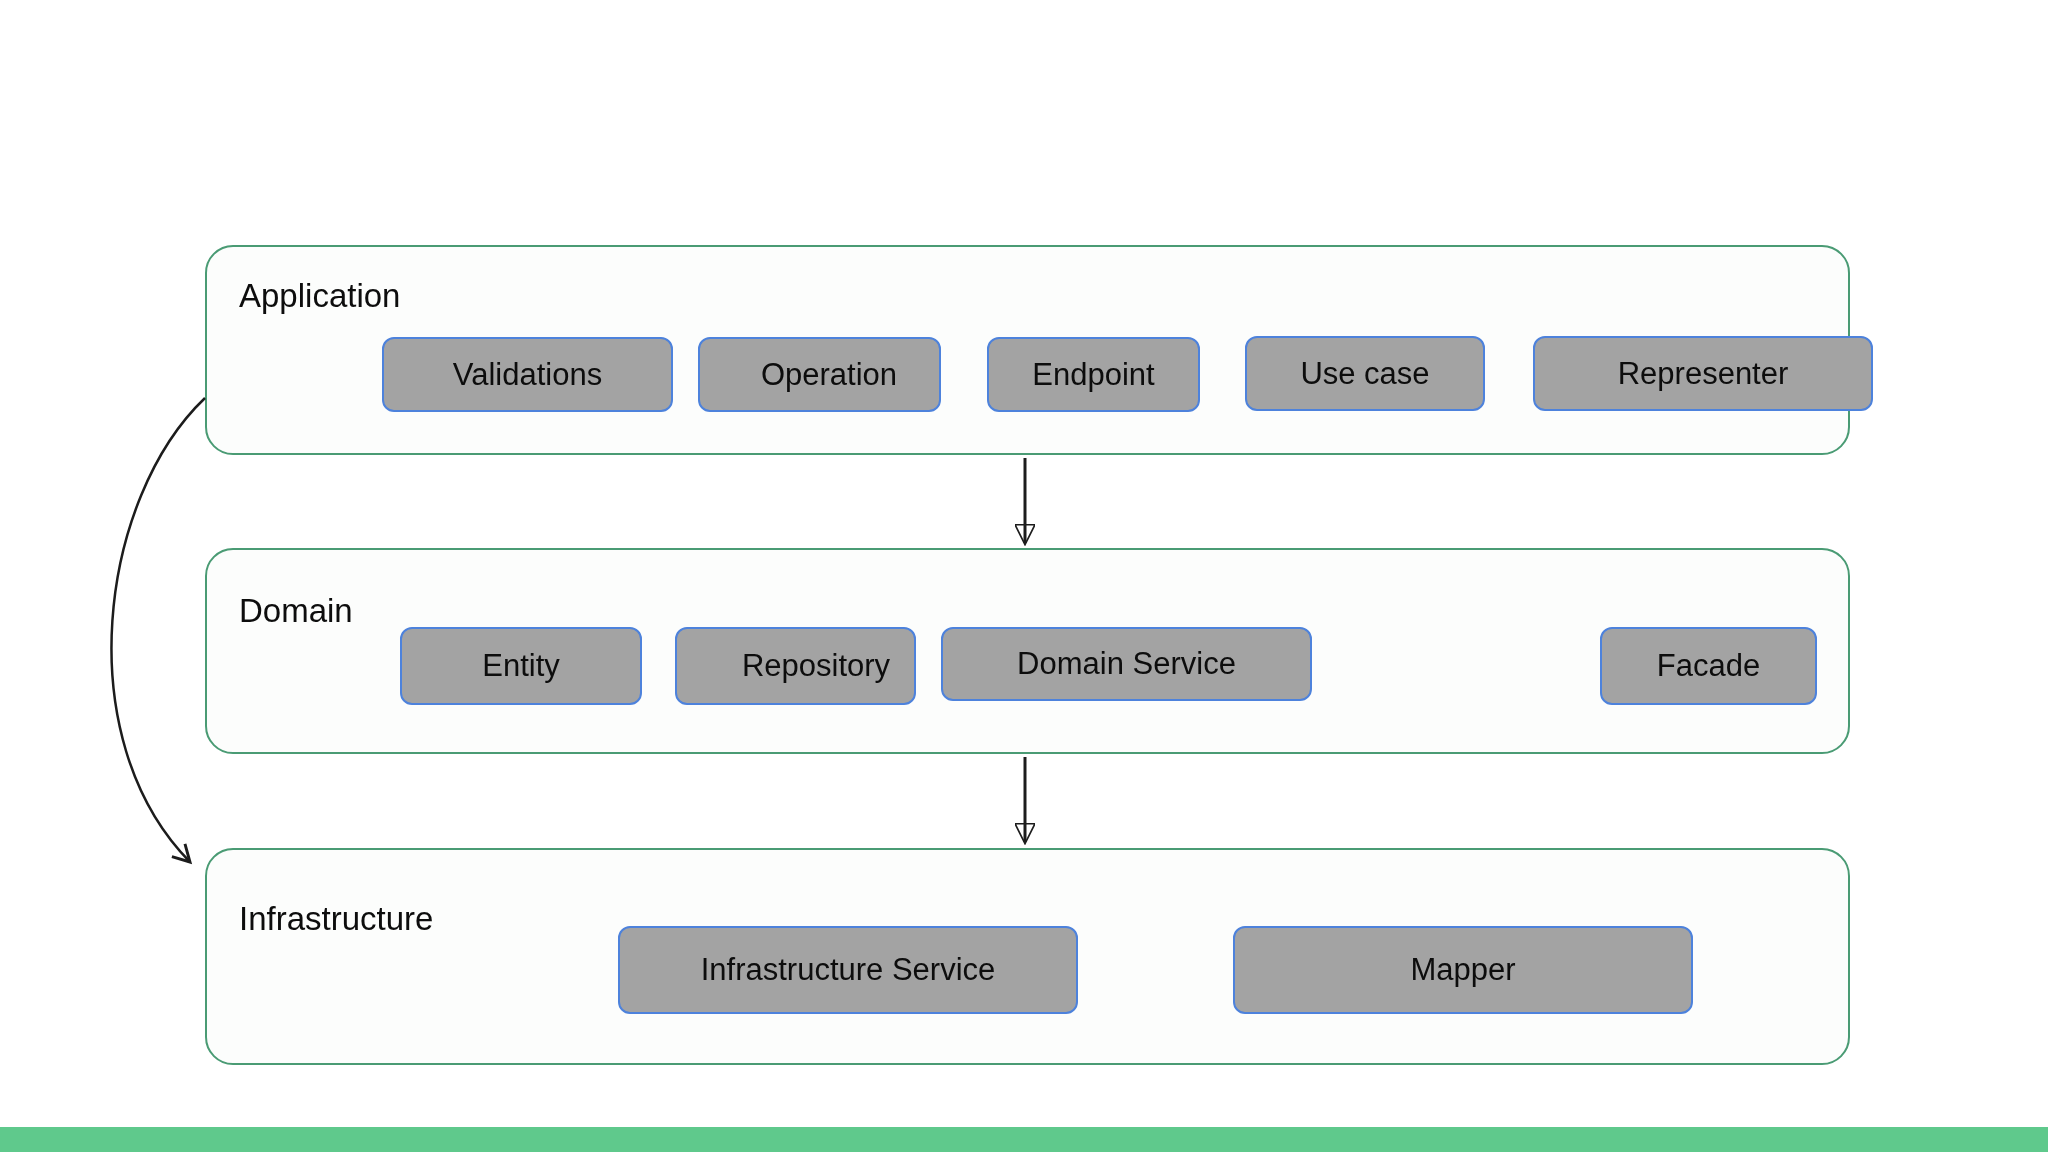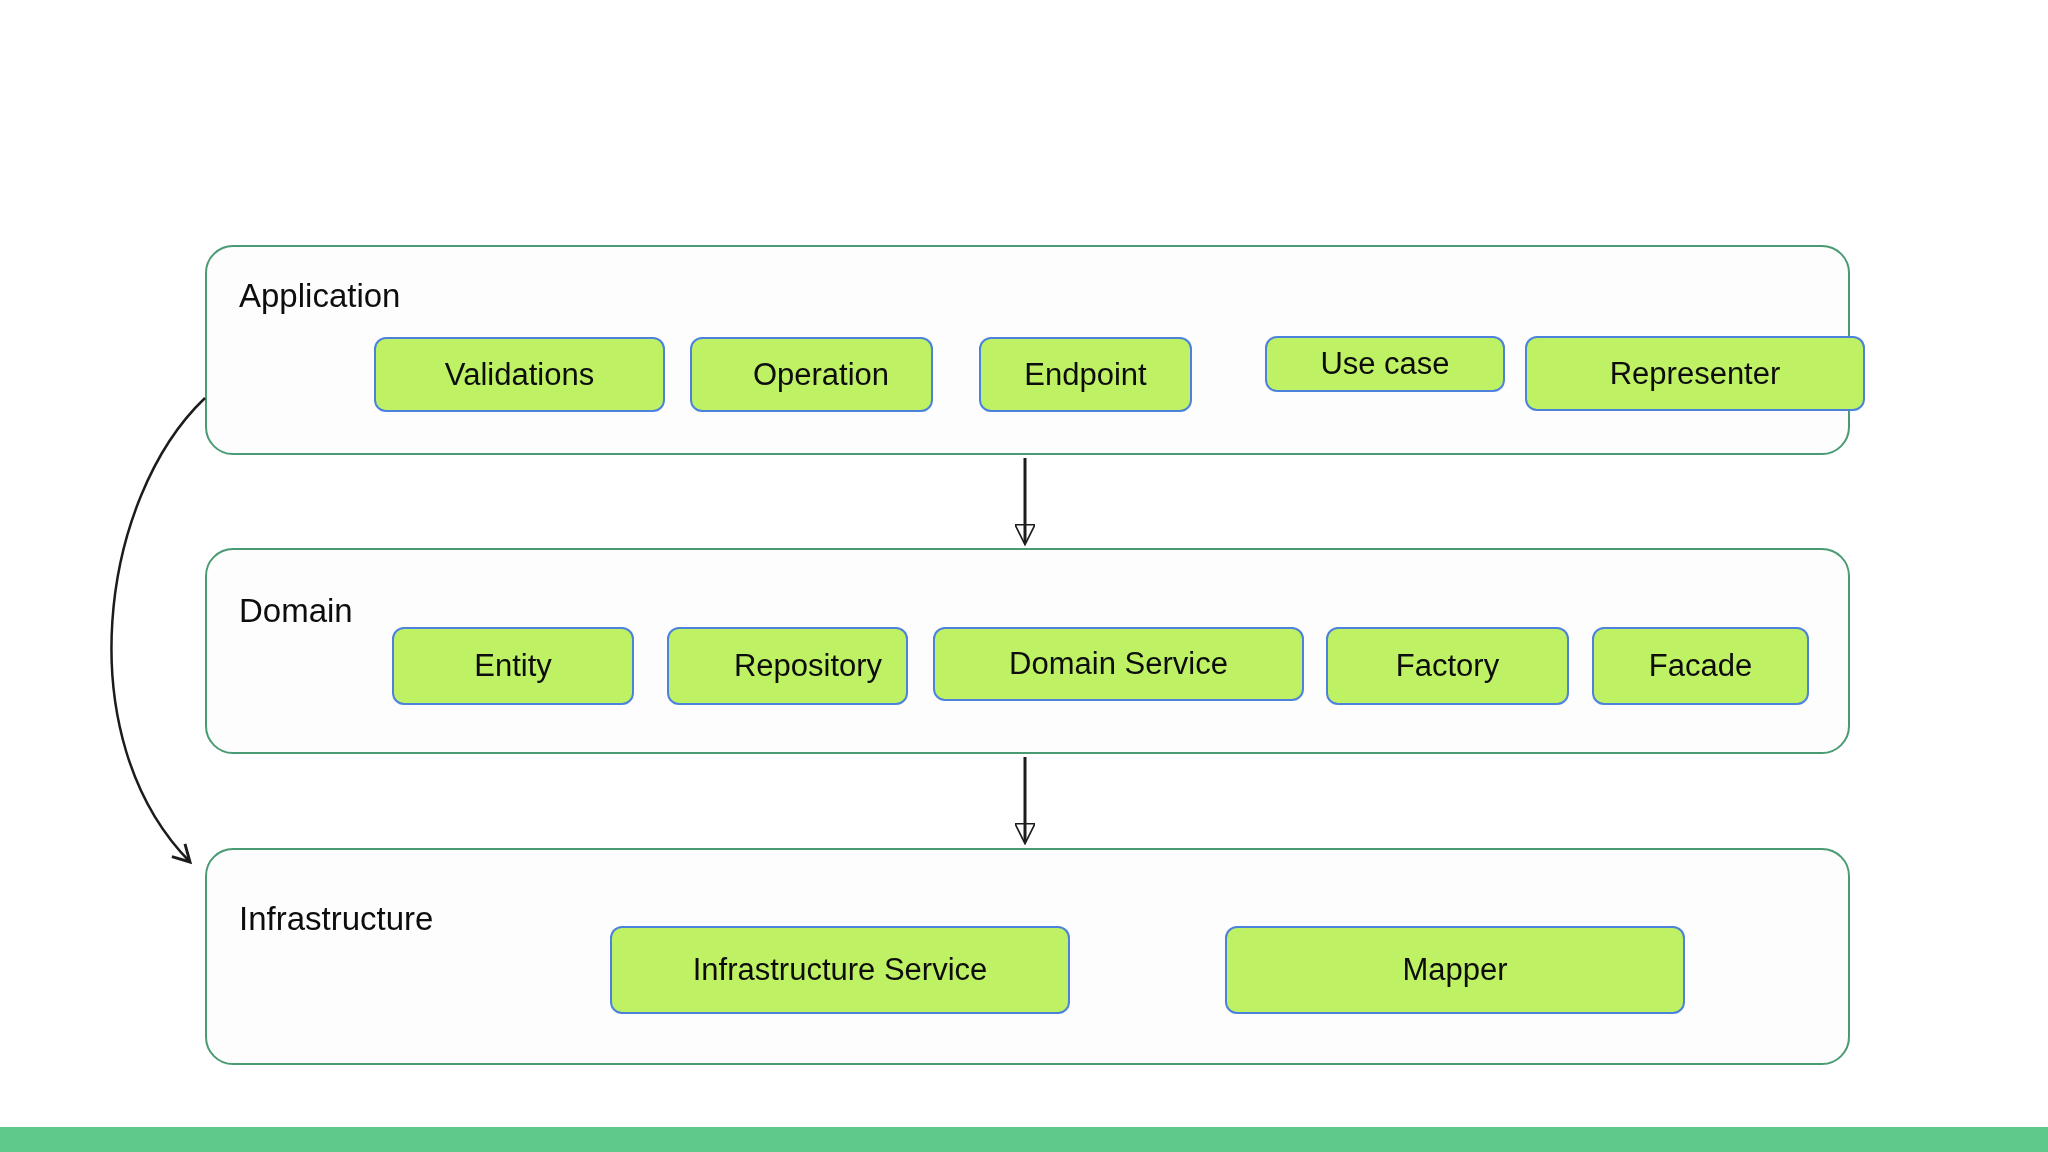--- a/index.html
+++ b/index.html
@@ -30,26 +30,27 @@
   .layer-infrastructure{top:848px;height:217px;}
   .layer-label{
     position:absolute;left:32px;
     font-size:33px;color:var(--body-text);
   }
   .layer-application .layer-label{top:30px;}
   .layer-domain .layer-label{top:42px;}
   .layer-infrastructure .layer-label{top:50px;}
   .node{
     position:absolute;
-    background:#bef264;
+    background:#a3a3a3;
     border:2.5px solid var(--box-border);
     border-radius:12px;
     display:flex;align-items:center;justify-content:center;
     font-size:31px;color:var(--body-text);
     white-space:nowrap;
+    margin-left:8px;
   }
   .connectors{
     position:absolute;left:0;top:0;width:2048px;height:1152px;
     pointer-events:none;
   }
   .connectors path{stroke:var(--arrow);fill:none;}
   .accent-bar{
     position:absolute;left:0;top:1127px;width:2048px;height:25px;
     background:var(--accent-bar);
   }
@@ -58,30 +59,29 @@
 <body>
 
 <div class="slide">
 
 
   <section class="layer layer-application">
     <div class="layer-label">Application</div>
     <div class="node" style="left:167px;top:90px;width:291px;height:75px;">Validations</div>
     <div class="node" style="left:483px;top:90px;width:243px;height:75px;padding-left:19px;">Operation</div>
     <div class="node" style="left:772px;top:90px;width:213px;height:75px;">Endpoint</div>
-    <div class="node" style="left:1058px;top:89px;width:240px;height:56px;">Use case</div>
+    <div class="node" style="left:1030px;top:89px;width:240px;height:75px;">Use case</div>
     <div class="node" style="left:1318px;top:89px;width:340px;height:75px;">Representer</div>
   </section>
 
   <section class="layer layer-domain">
     <div class="layer-label">Domain</div>
     <div class="node" style="left:185px;top:77px;width:242px;height:78px;">Entity</div>
     <div class="node" style="left:460px;top:77px;width:241px;height:78px;padding-left:41px;">Repository</div>
     <div class="node" style="left:726px;top:77px;width:371px;height:74px;">Domain Service</div>
-    <div class="node" style="left:1119px;top:77px;width:243px;height:78px;">Factory</div>
     <div class="node" style="left:1385px;top:77px;width:217px;height:78px;">Facade</div>
   </section>
 
   <section class="layer layer-infrastructure">
     <div class="layer-label">Infrastructure</div>
     <div class="node" style="left:403px;top:76px;width:460px;height:88px;">Infrastructure Service</div>
     <div class="node" style="left:1018px;top:76px;width:460px;height:88px;">Mapper</div>
   </section>
 
   <svg class="connectors" viewBox="0 0 2048 1152">

